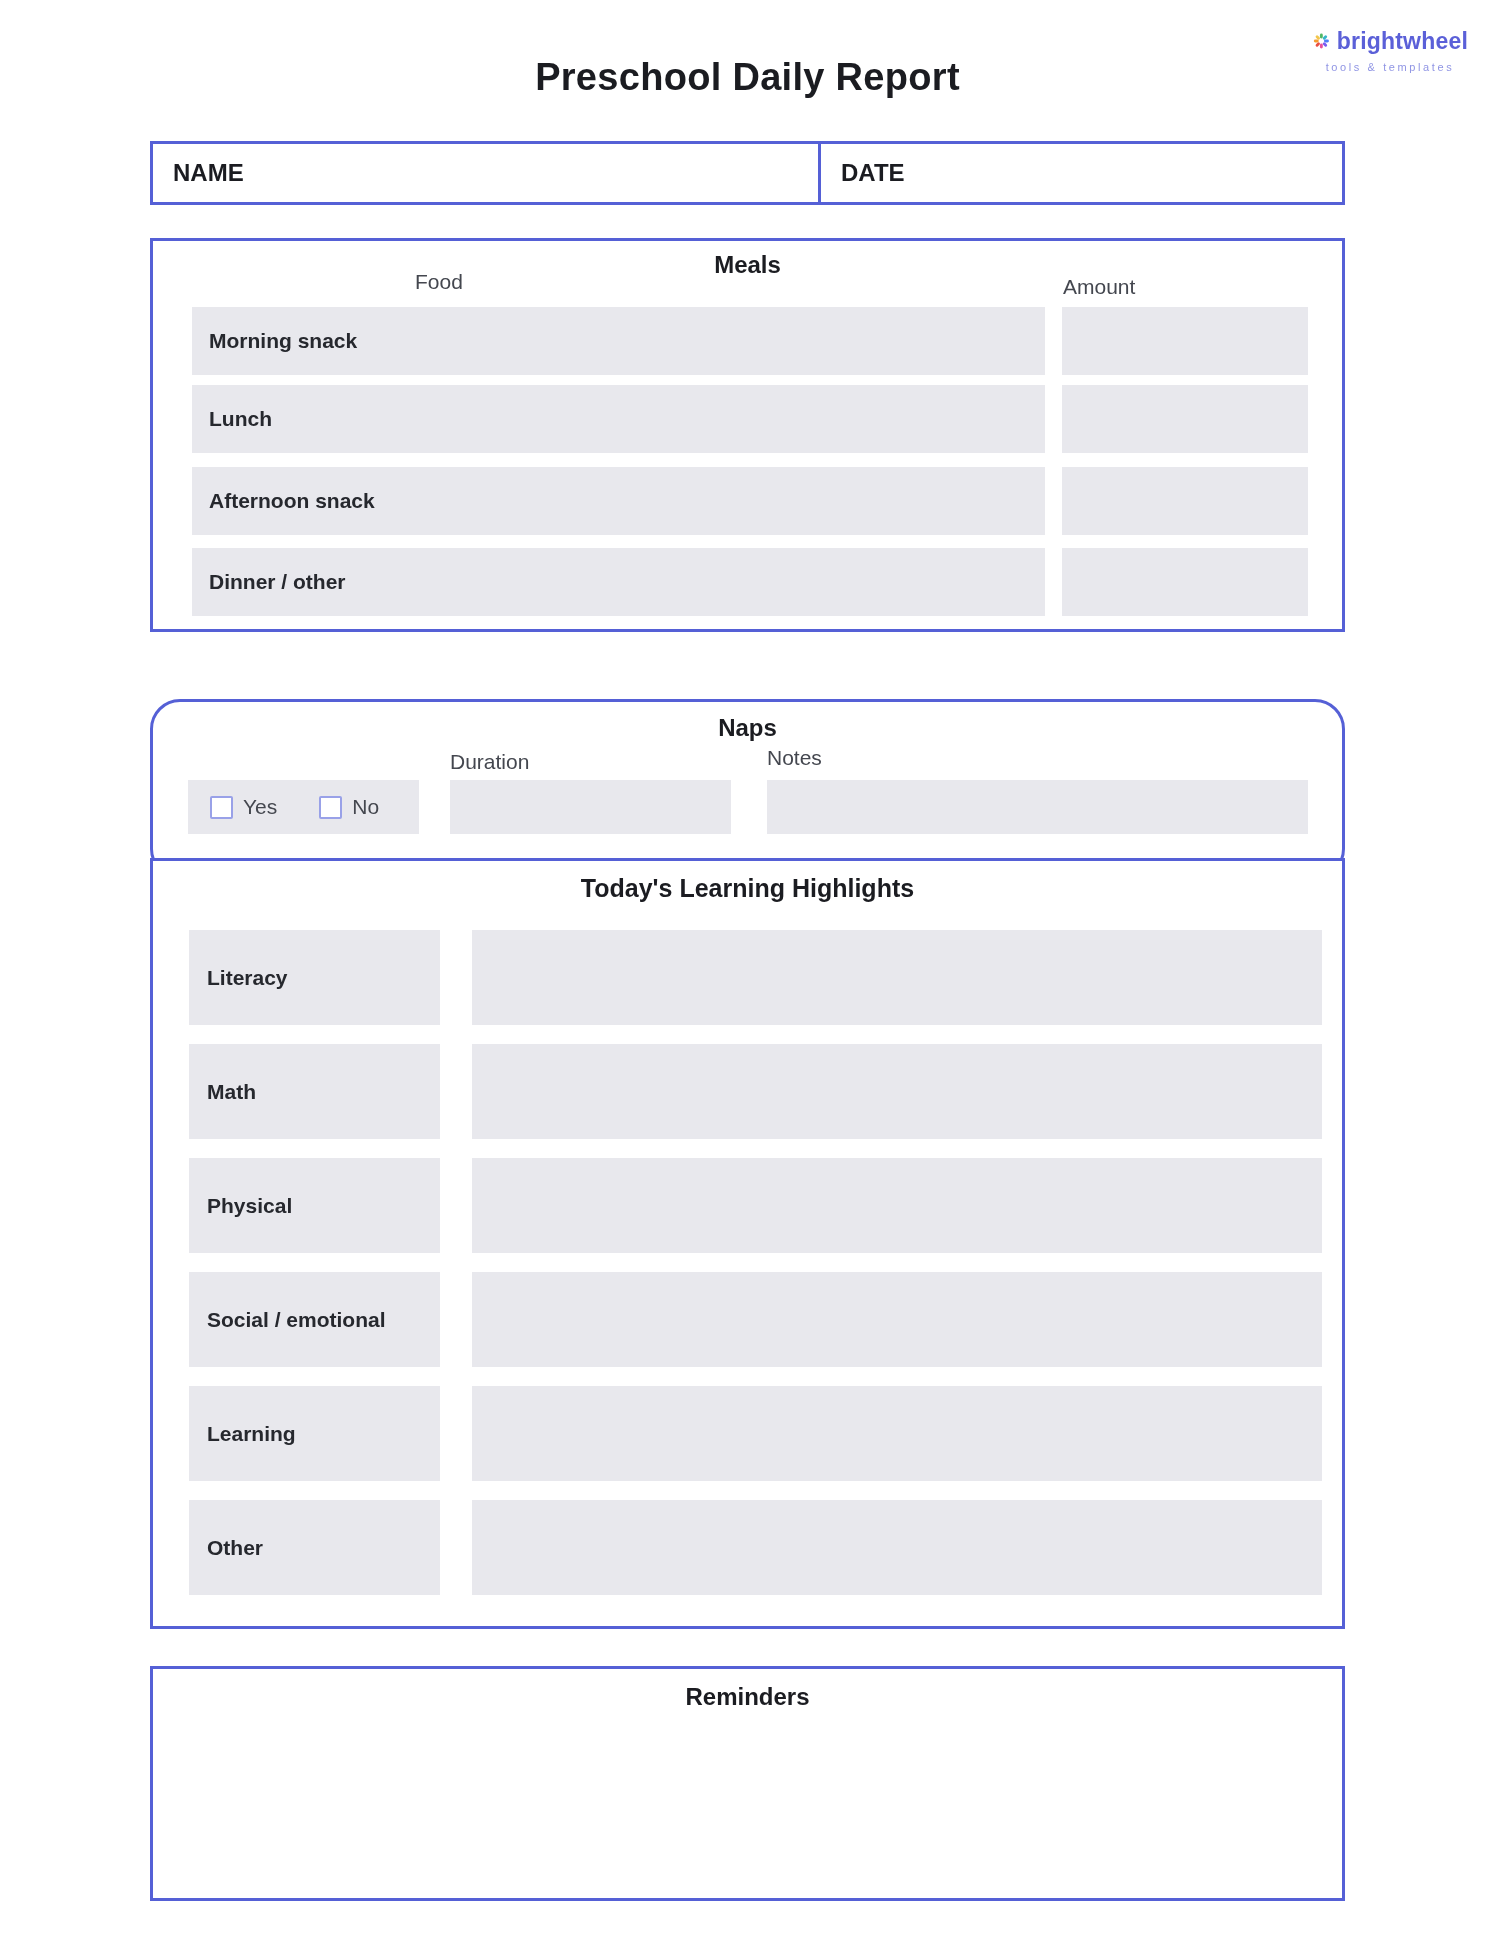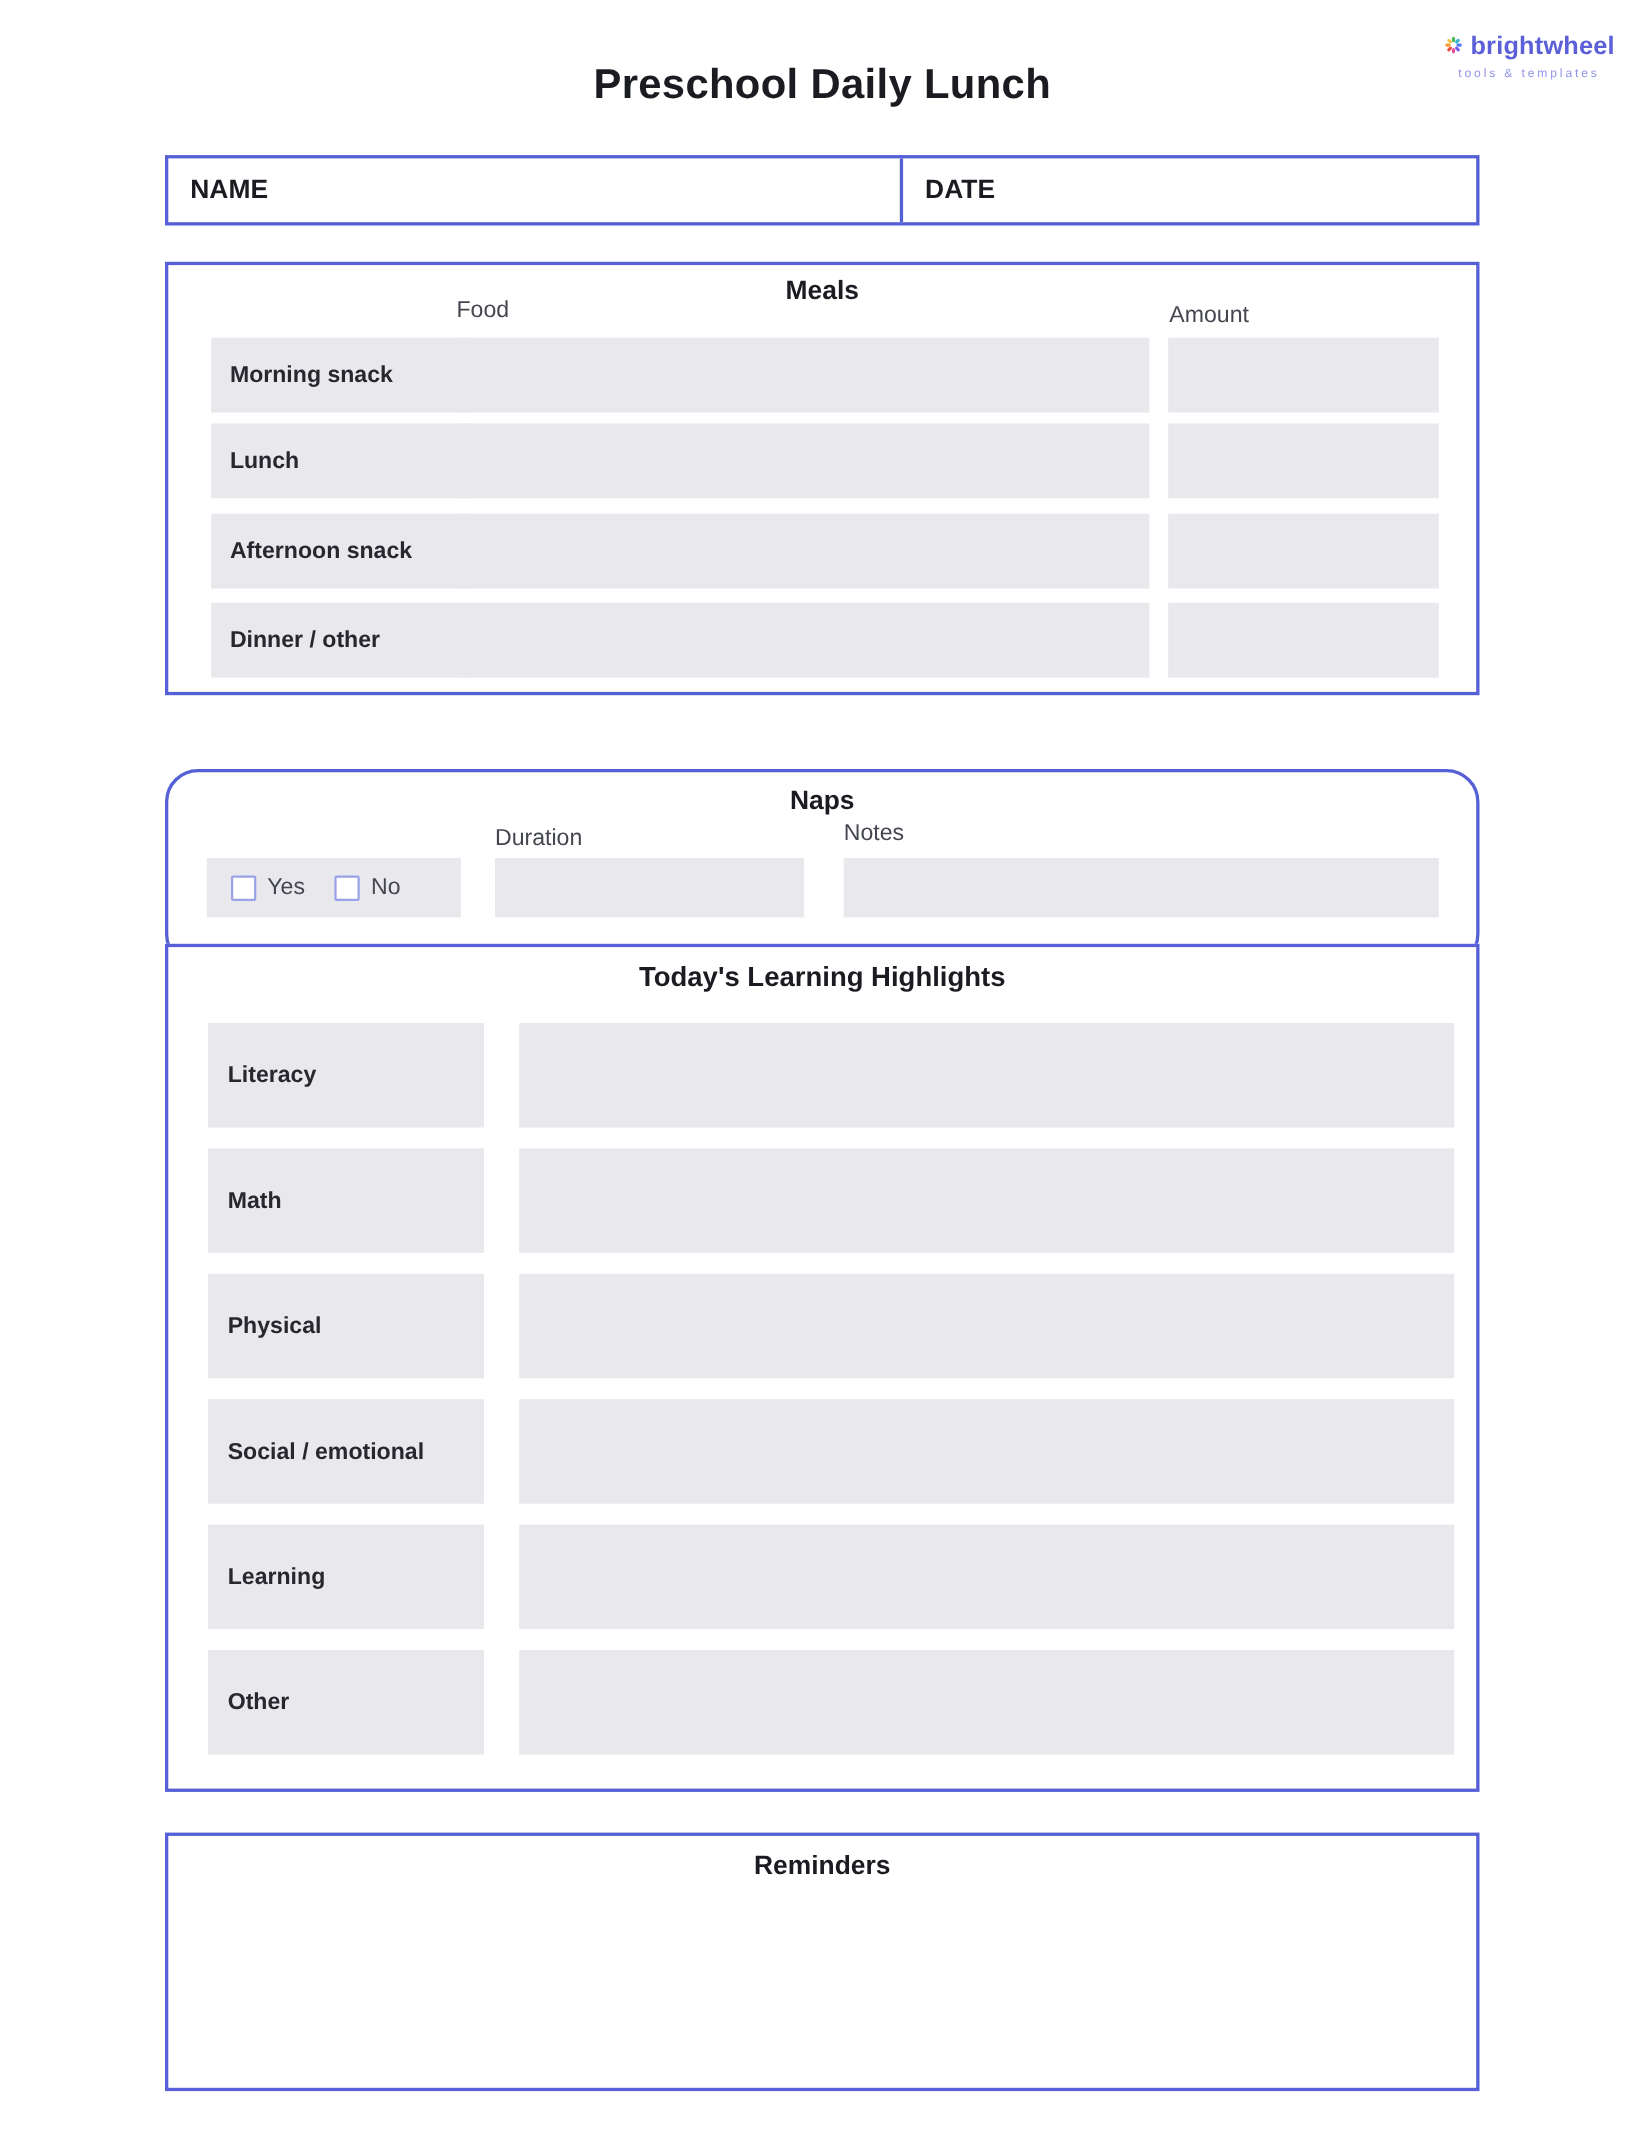--- a/index.html
+++ b/index.html
@@ -45,21 +45,21 @@
   .meal-label{left:39px;width:233px;height:68px;text-align:right;}
   .meal-food{left:267px;width:625px;height:68px;}
   .meal-amount{left:909px;width:246px;height:68px;}
 
   
   .naps{top:699px;height:180px;border-radius:30px;}
   .naps .section-title{top:12px;}
   .naps .duration-label{left:297px;top:48px;}
   .naps .notes-label{left:614px;top:44px;}
   .nap-yesno{left:35px;top:78px;width:231px;height:54px;background:var(--field_bg);
-             display:flex;align-items:center;padding-left:22px;box-sizing:border-box;gap:27px;position:absolute;}
+             display:flex;align-items:center;padding-left:22px;box-sizing:border-box;gap:42px;position:absolute;}
   .cb-group{display:flex;align-items:center;gap:10px;}
   .checkbox{width:23px;height:23px;background:#fff;border:2px solid var(--checkbox_border);
             border-radius:2px;box-sizing:border-box;}
   .cb-label{font-size:21px;color:var(--text_mid);}
   .nap-duration{left:297px;top:78px;width:281px;height:54px;}
   .nap-notes{left:614px;top:78px;width:541px;height:54px;}
 
   
   .learning{top:858px;height:771px;}
   .learning .section-title{top:13px;font-size:25px;}
@@ -88,21 +88,21 @@
           <rect x="23" y="15.25" width="9.5" height="5.5" rx="2.75" transform="rotate(225 18 18)" fill="#f3c64b"></rect>
           <rect x="23" y="15.25" width="9.5" height="5.5" rx="2.75" transform="rotate(270 18 18)" fill="#52b765"></rect>
           <rect x="23" y="15.25" width="9.5" height="5.5" rx="2.75" transform="rotate(315 18 18)" fill="#35b5c9"></rect>
         </g>
       </svg>
       <span class="wordmark">brightwheel</span>
     </div>
     <div class="tagline">tools &amp; templates</div>
   </div>
 
-  <h1 class="title">Preschool Daily Lunch</h1>
+  <h1 class="title">Preschool Daily Report</h1>
 
   <section class="box namedate">
     <div class="nd-cell nd-name">
       <span>NAME</span>
     </div>
     <div class="nd-cell nd-date">
       <span>DATE</span>
     </div>
   </section>
 

